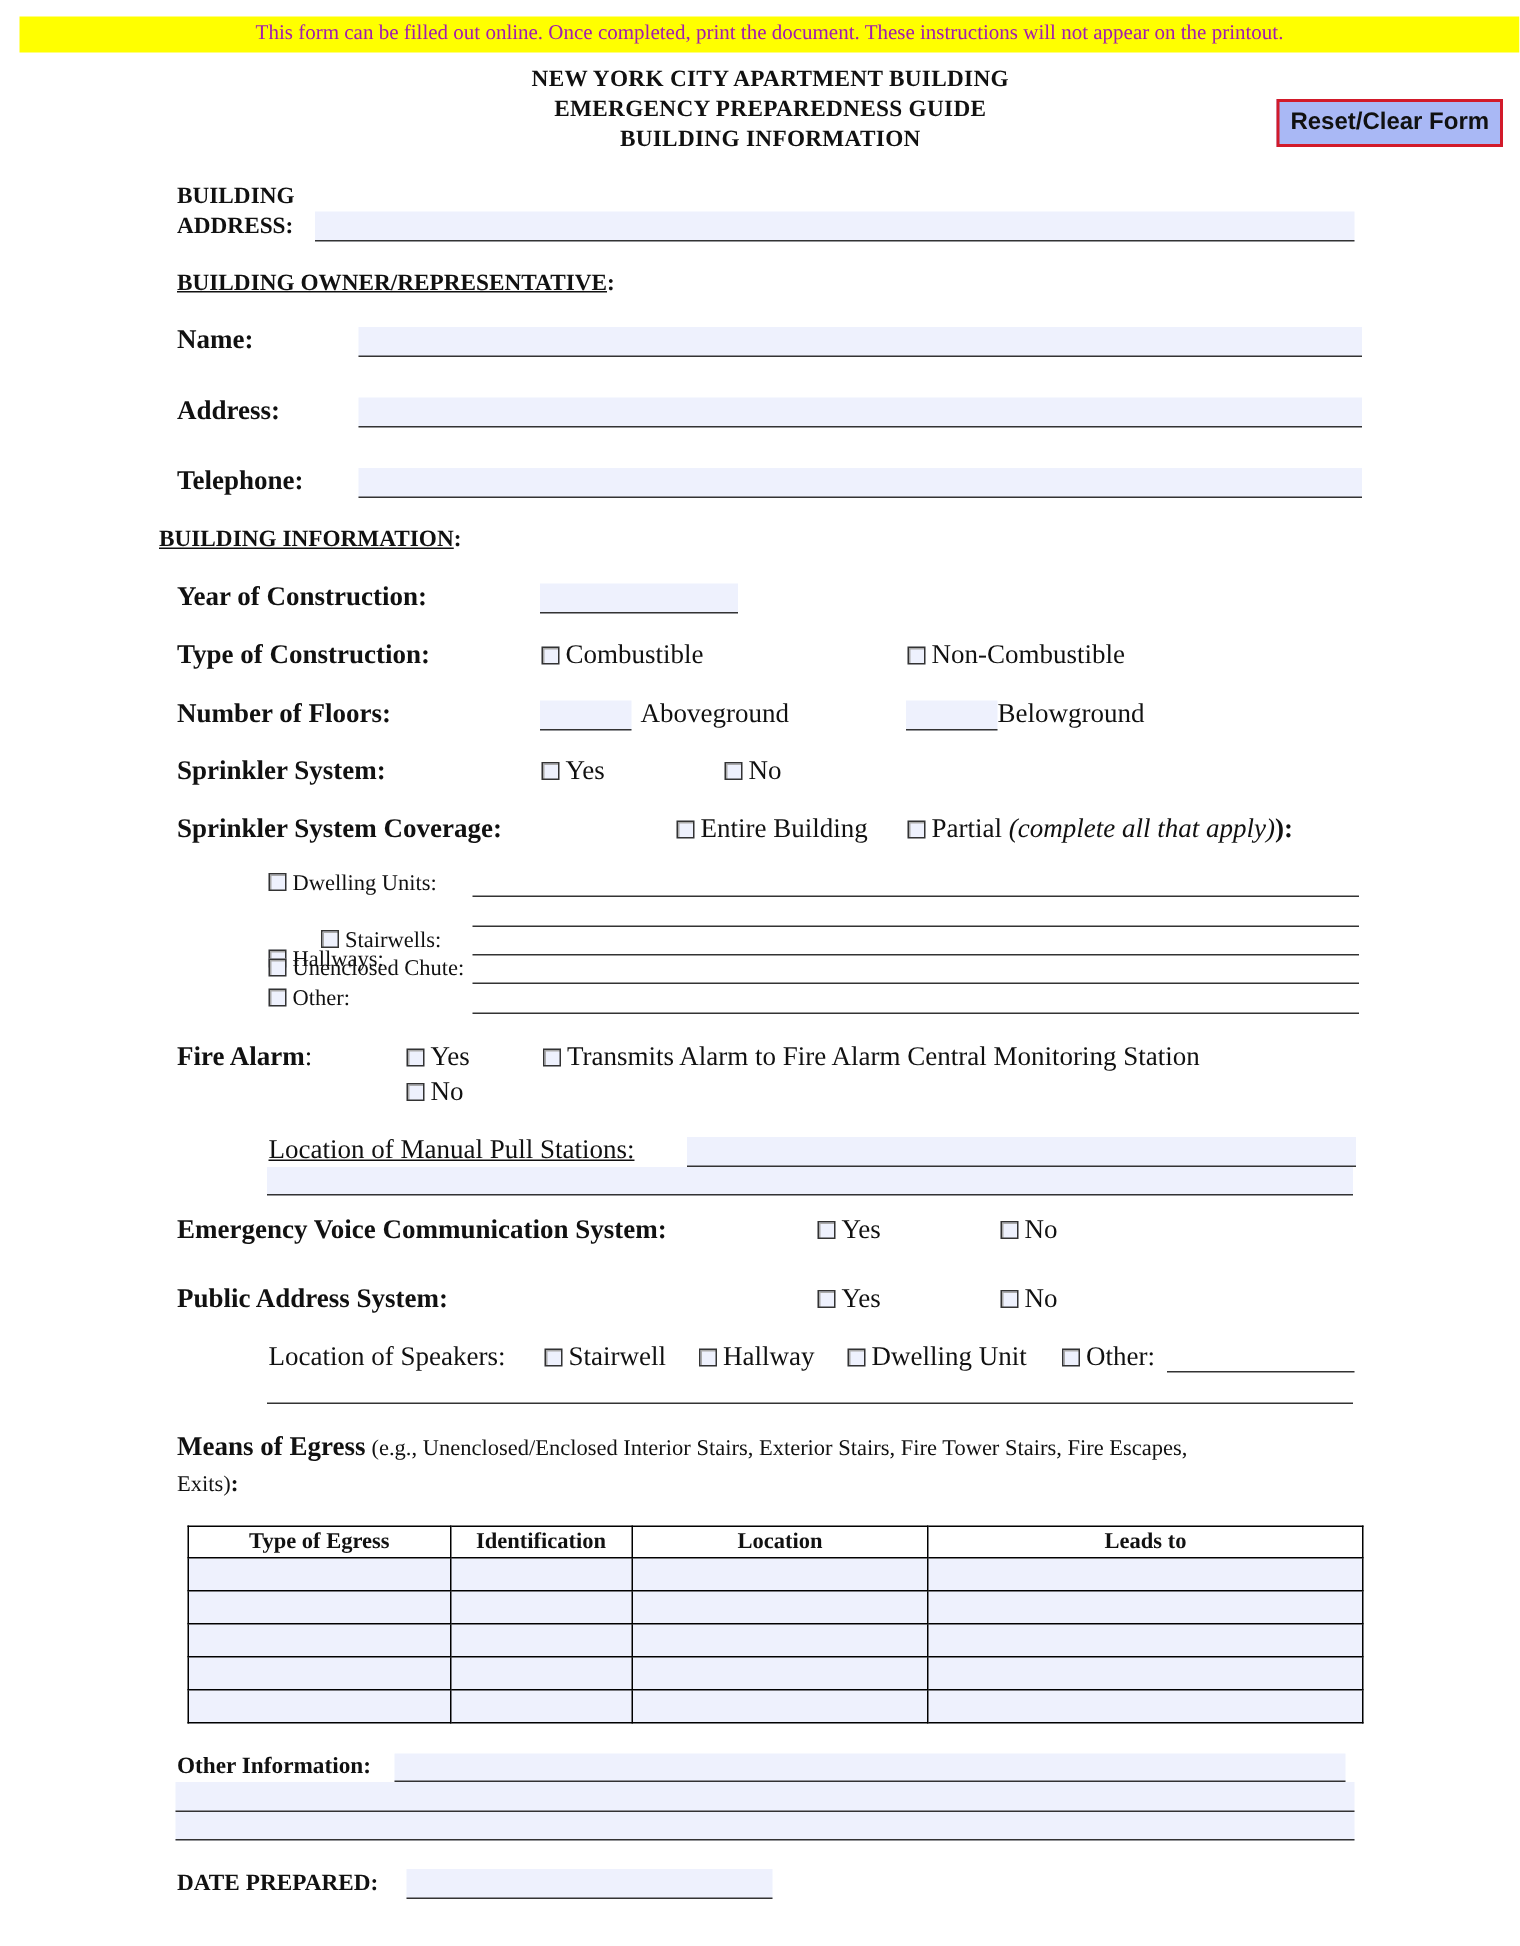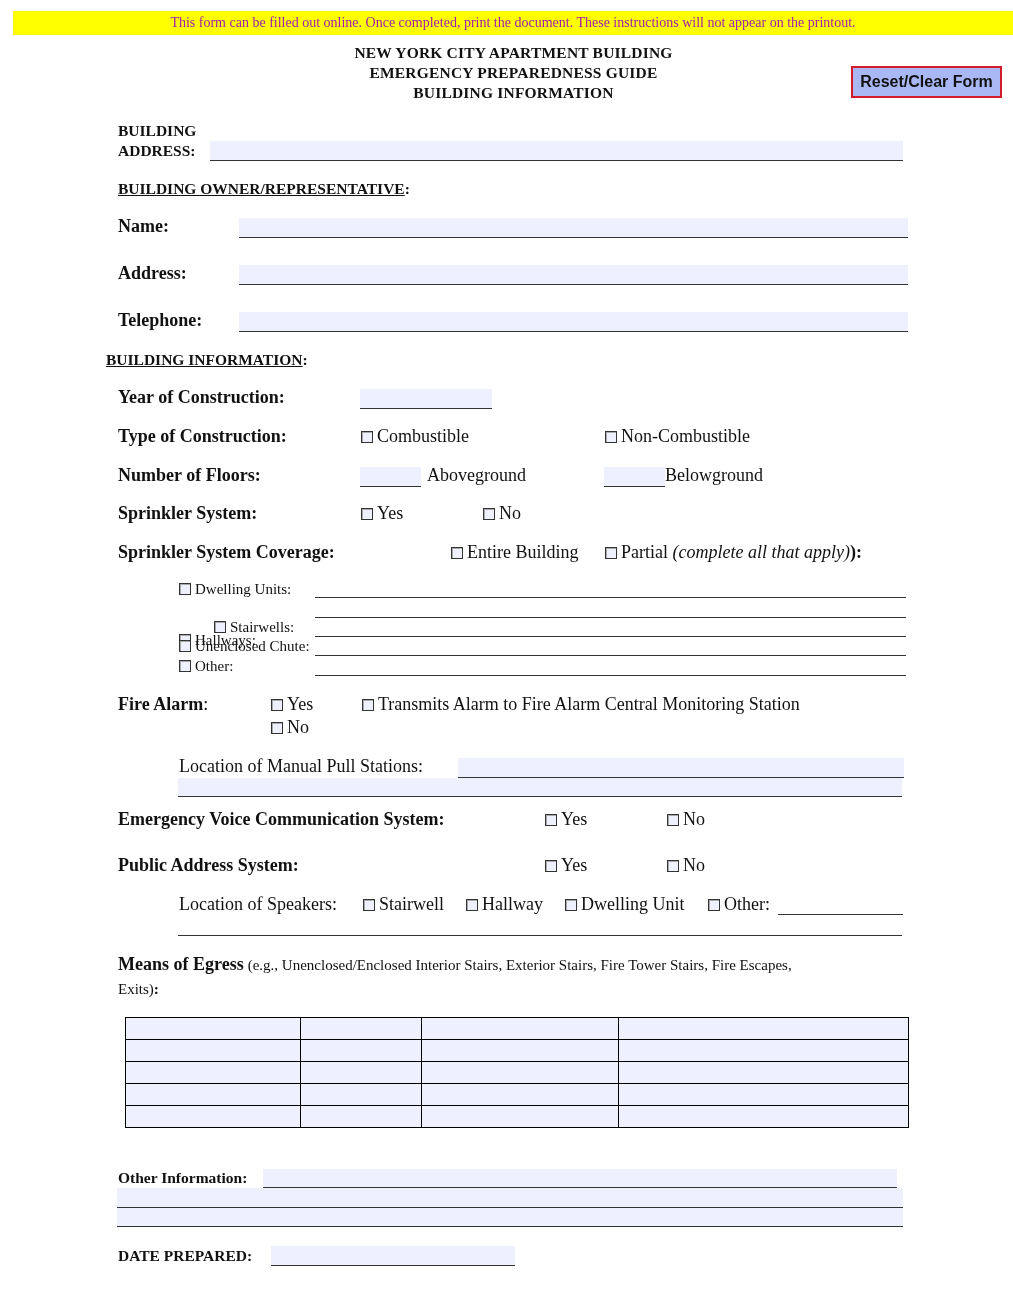--- a/index.html
+++ b/index.html
@@ -125,21 +125,21 @@
 <div class="abs txt cbwrap" style="left:271px; top:694px;">
   <span class="cb"></span><span>Yes</span>
 </div>
 <div class="abs txt cbwrap" style="left:271px; top:717px;">
   <span class="cb"></span><span>No</span>
 </div>
 <div class="abs txt cbwrap" style="left:362px; top:694px;">
   <span class="cb"></span><span>Transmits Alarm to Fire Alarm Central Monitoring Station</span>
 </div>
 
-<div class="abs txt" style="left:179px; top:756px;">Location of Manual Pull Stations:</div>
+<div class="abs txt" style="left:179px; top:756px;text-decoration:underline;">Location of Manual Pull Stations:</div>
 <div class="abs field" style="left:458px; top:758px; width:446px; height:20px;"></div>
 <div class="abs field" style="left:178px; top:778px; width:724px; height:19px;"></div>
 
 <div class="abs lbl-b" style="left:118px; top:809px;">Emergency Voice Communication System:</div>
 <div class="abs txt cbwrap" style="left:545px; top:809px;">
   <span class="cb"></span><span>Yes</span>
 </div>
 <div class="abs txt cbwrap" style="left:667px; top:809px;">
   <span class="cb"></span><span>No</span>
 </div>
@@ -175,20 +175,26 @@
 </div>
 
 <table class="egress">
   <colgroup>
     <col style="width:175px">
       <col style="width:121px">
       <col style="width:198px">
       <col style="width:290px">
   </colgroup>
   <tbody>
+      <tr>
+    <th>Type of Egress</th>
+    <th>Identification</th>
+    <th>Location</th>
+    <th>Leads to</th>
+  </tr>
   <tr class="r">
     <td></td>
     <td></td>
     <td></td>
     <td></td>
   </tr>
   <tr class="r">
     <td></td>
     <td></td>
     <td></td>

